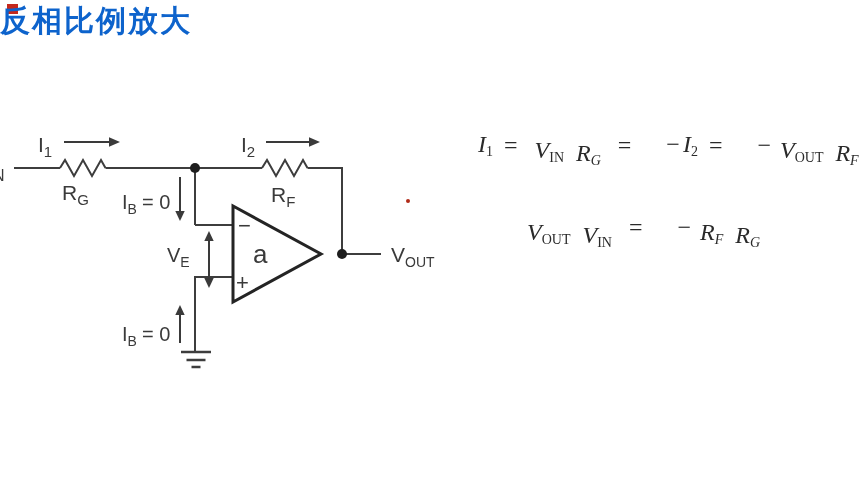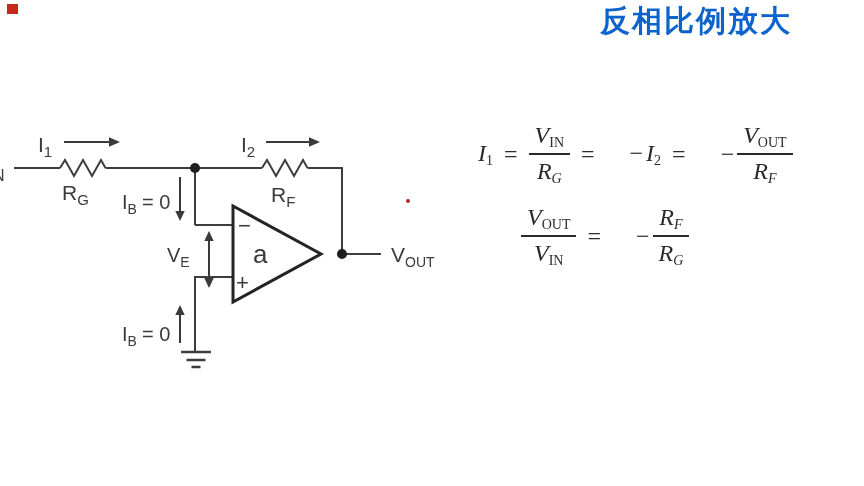--- a/index.html
+++ b/index.html
@@ -4,40 +4,40 @@
 <style>
   html,body{margin:0;padding:0;}
   body{
     width:864px;height:486px;position:relative;overflow:hidden;
     background:#ffffff;font-family:"Liberation Sans",sans-serif;
   }
   
   .red-marker{position:absolute;left:7px;top:4px;width:11px;height:10px;background:#c5281c;}
   
   .title{
-    position:absolute;left:0;top:1px;width:792px;text-align:right;
+    position:absolute;left:0;top:1px;width:792px;text-align:left;
     font-size:30px;font-weight:bold;letter-spacing:2px;color:#0d63cc;
     font-family:Liberation Mono, monospace;
   }
   
   .circuit{position:absolute;left:0;top:110px;}
   .circuit text{fill:#3a3a3a;font-family:"Liberation Sans",sans-serif;}
   
   .formula{
     position:absolute;display:flex;align-items:center;
     font-family:"Liberation Serif","DejaVu Serif",serif;
     font-size:24px;color:#2a2a2a;
   }
   .formula .it{font-style:italic;}
   .formula sub{font-size:14px;vertical-align:-4px;line-height:1;letter-spacing:0;}
   .formula sub.rm{font-style:normal;}
   .formula .eq{margin:0 11px;font-style:normal;}
   .formula .sign{font-style:normal;margin-right:3px;}
   .formula .gap{margin-left:24px;}
-  .frac{display:inline-flex;flex-direction:column;align-items:center;}
+  .frac{display:inline-flex;flex-direction:row;align-items:center;margin-top:15px;}
   .frac .num,.frac .den{padding:0 6px;line-height:1.15;}
   .frac .num{padding-bottom:3px;}
   .frac .den{padding-top:3px;}
   .frac .bar{height:2px;align-self:stretch;background:#2a2a2a;}
   #formula1{left:478px;top:122px;}
   #formula2{left:521px;top:204px;}
 </style>
 </head>
 <body>
 

